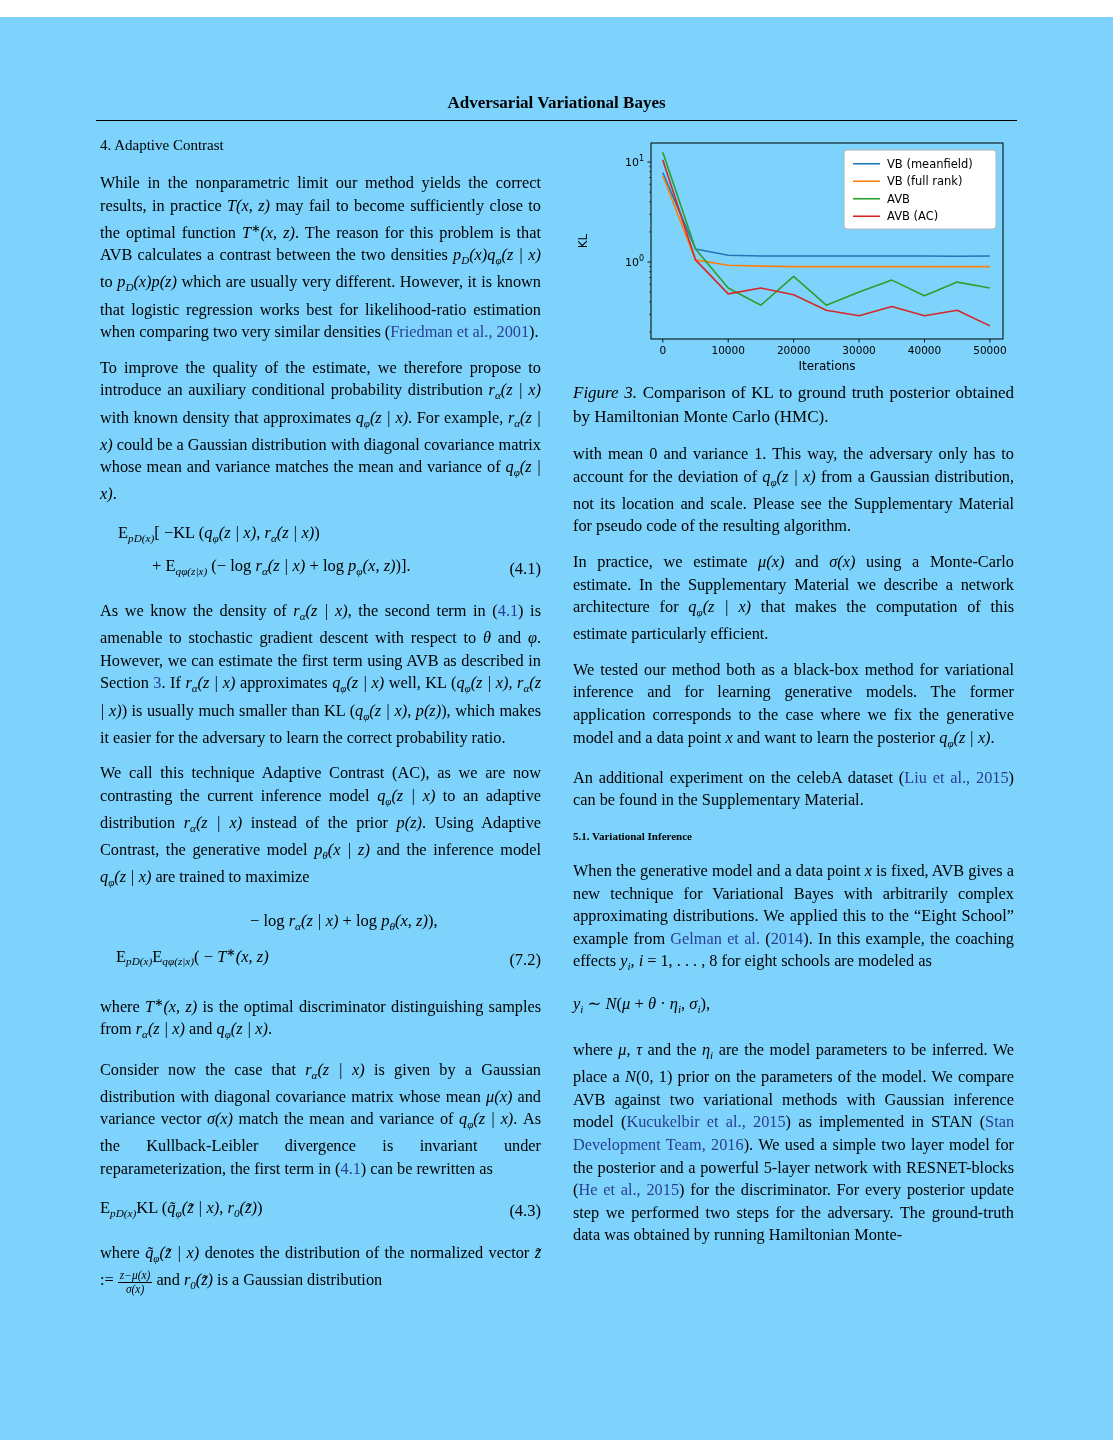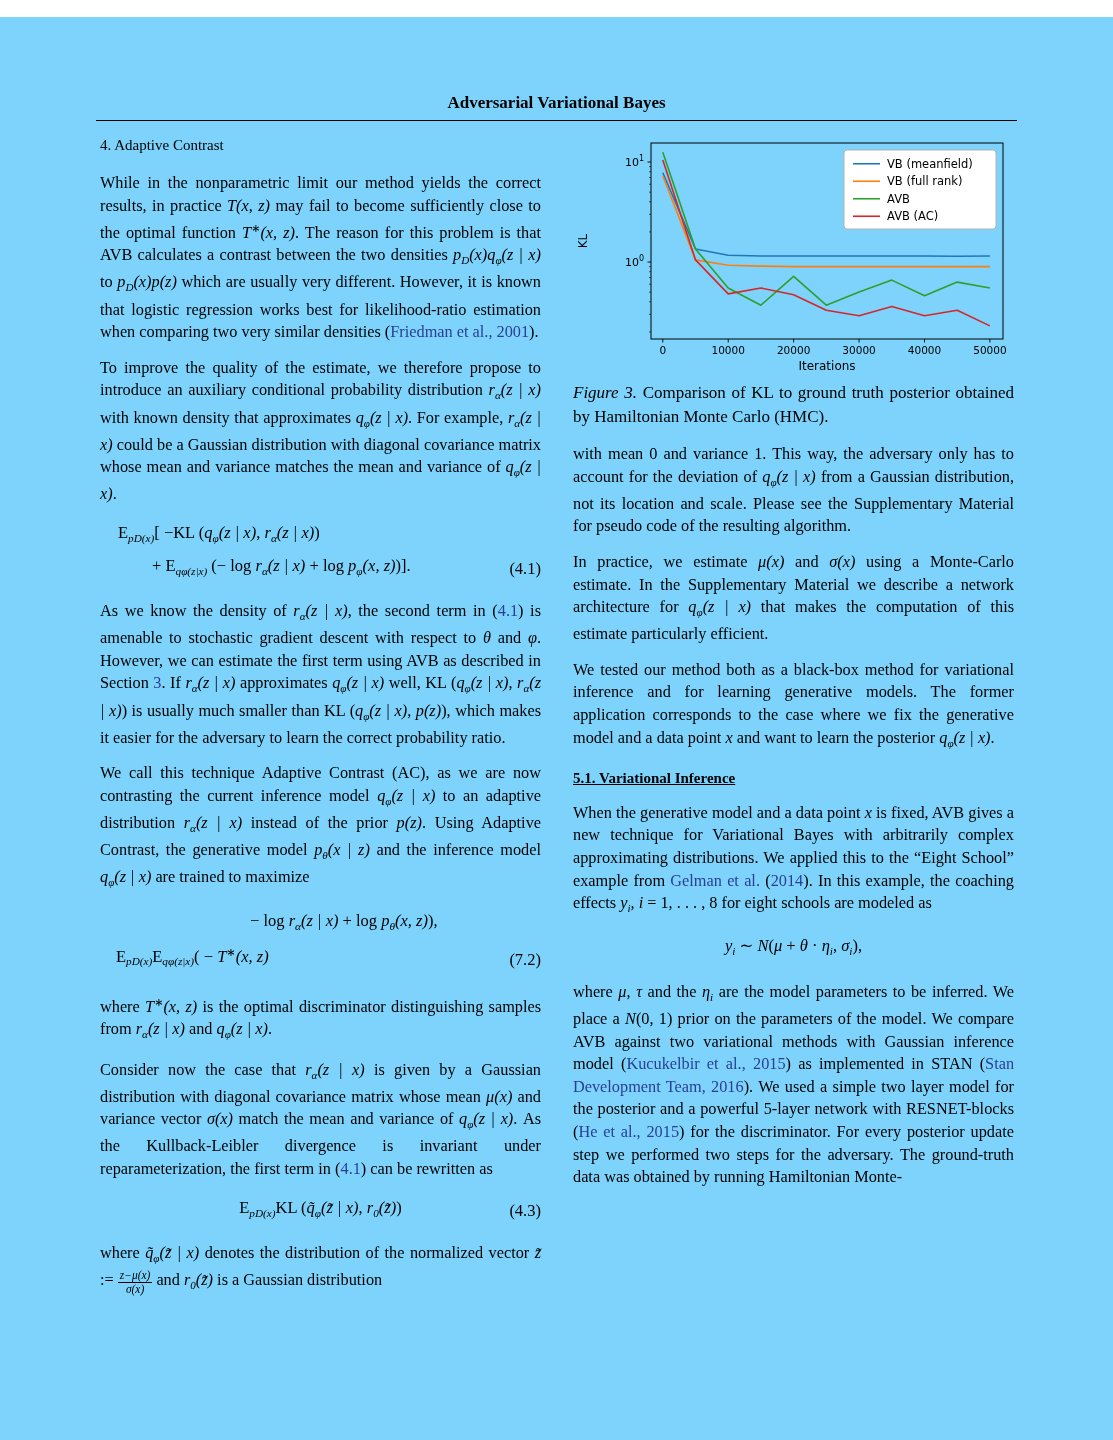--- a/index.html
+++ b/index.html
@@ -6,41 +6,41 @@
   .page{position:relative;width:1113px;height:1440px;background:#7dd3fc;
         font-family:"Liberation Serif", serif;color:#000;overflow:hidden;margin-top:17px;}
   .header-title{position:absolute;top:76px;left:0;width:1113px;text-align:center;
         font-size:17px;font-weight:bold;}
   .header-rule{position:absolute;top:103px;left:96px;width:921px;height:0;
         border-top:1.6px solid #000;}
   .col{position:absolute;top:116px;width:441px;font-size:16.3px;line-height:22.6px;}
   .col-left{left:100px;}
   .col-right{left:573px;}
   h2.sec{font-size:15px;line-height:24px;margin:0 0 15px 0;font-weight:normal;}
-  h3.subsec{font-size:15px;line-height:20px;margin:14px 0 14px 0;font-weight:bold;text-decoration:underline;}
+  h3.subsec{font-size:11px;line-height:20px;margin:14px 0 14px 0;font-weight:bold;}
   .para{margin:0 0 13px 0;text-align:justify;}
   .caption{margin:6px 0 14px 0;font-size:17px;line-height:24px;text-align:justify;}
   .caption .seg-i{font-style:italic;}
   .seg-t{}
   .seg-i{font-style:italic;}
   .seg-r{}
   .seg-c{color:var(--cite,#2a3e94);cursor:pointer;}
   .seg-sub{font-size:68%;vertical-align:-0.32em;font-style:italic;}
   .seg-sup{font-size:68%;vertical-align:0.5em;}
   .seg-f{display:inline-block;text-align:center;vertical-align:-0.65em;
          font-size:70%;line-height:1.12;font-style:italic;}
   .seg-f .den{display:block;border-top:1px solid #000;padding:0 2px;}
   .seg-f .num{display:block;padding:0 2px;}
   .equation{position:relative;margin:10px 0 16px 0;font-size:16.5px;line-height:27px;}
   .eq-line{white-space:nowrap;}
   .eq41-l1{margin-left:18px;}
   .eq41-l2{margin-left:52px;}
   .eq42-l1{margin-left:16px;}
   .eq42-l2{margin-left:150px;}
-  .eq-center{text-align:center;}
+  .eq-center{}
   .eq-tag{position:absolute;right:0;bottom:2px;}
   .eq-tag-mid{position:absolute;right:0;top:50%;transform:translateY(-50%);}
   .figure{margin:2px 0 0 0;}
   #chart-mount{width:441px;height:240px;}
   svg text{font-family:"DejaVu Sans", sans-serif;fill:#000;}
 </style>
 </head>
 <body>
 
 <div class="page">
@@ -122,20 +122,21 @@
             <line x1="280" y1="63.75" x2="307" y2="63.75" stroke="#2ca02c" stroke-width="1.6"></line>
             <text x="314" y="67.75" font-size="11.5">AVB</text>
             <line x1="280" y1="81.25" x2="307" y2="81.25" stroke="#d62728" stroke-width="1.6"></line>
             <text x="314" y="85.25" font-size="11.5">AVB (AC)</text>
           </svg></div>
       <p class="caption"><span class="seg-i">Figure 3.</span><span class="seg-t"> Comparison of KL to ground truth posterior obtained by Hamiltonian Monte Carlo (HMC).</span></p>
     </div>
     <p class="para"><span class="seg-t">with mean 0 and variance 1.  This way, the adversary only has to account for the deviation of </span><span class="seg-i">q</span><span class="seg-sub">φ</span><span class="seg-i">(z | x)</span><span class="seg-t"> from a Gaussian distribution, not its location and scale.  Please see the Supplementary Material for pseudo code of the resulting algorithm.</span></p>
     <p class="para"><span class="seg-t">In practice, we estimate </span><span class="seg-i">μ(x)</span><span class="seg-t"> and </span><span class="seg-i">σ(x)</span><span class="seg-t"> using a Monte-Carlo estimate. In the Supplementary Material we describe a network architecture for </span><span class="seg-i">q</span><span class="seg-sub">φ</span><span class="seg-i">(z | x)</span><span class="seg-t"> that makes the computation of this estimate particularly efficient.</span></p>
     <p class="para"><span class="seg-t">We tested our method both as a black-box method for variational inference and for learning generative models.  The former application corresponds to the case where we fix the generative model and a data point </span><span class="seg-i">x</span><span class="seg-t"> and want to learn the posterior </span><span class="seg-i">q</span><span class="seg-sub">φ</span><span class="seg-i">(z | x)</span><span class="seg-t">.</span></p>
+    <p class="para"><span class="seg-t">An additional experiment on the celebA dataset (</span><span class="seg-c">Liu et al., 2015</span><span class="seg-t">) can be found in the Supplementary Material.</span></p>
     <h3 class="subsec">5.1. Variational Inference</h3>
     <p class="para"><span class="seg-t">When the generative model and a data point </span><span class="seg-i">x</span><span class="seg-t"> is fixed, AVB gives a new technique for Variational Bayes with arbitrarily complex approximating distributions.  We applied this to the “Eight School” example from </span><span class="seg-c">Gelman et al.</span><span class="seg-t"> (</span><span class="seg-c">2014</span><span class="seg-t">). In this example, the coaching effects </span><span class="seg-i">y</span><span class="seg-sub">i</span><span class="seg-i">, i</span><span class="seg-t"> = 1, . . . , 8 for eight schools are modeled as</span></p>
     <div class="equation">
       <div class="eq-line eq-center"><span class="seg-i">y</span><span class="seg-sub">i</span><span class="seg-r"> ∼ </span><span class="seg-i">N</span><span class="seg-r">(</span><span class="seg-i">μ</span><span class="seg-r"> + </span><span class="seg-i">θ</span><span class="seg-r"> · </span><span class="seg-i">η</span><span class="seg-sub">i</span><span class="seg-r">, </span><span class="seg-i">σ</span><span class="seg-sub">i</span><span class="seg-r">),</span></div>
     </div>
     <p class="para"><span class="seg-t">where </span><span class="seg-i">μ</span><span class="seg-t">, </span><span class="seg-i">τ</span><span class="seg-t"> and the </span><span class="seg-i">η</span><span class="seg-sub">i</span><span class="seg-t"> are the model parameters to be inferred.  We place a </span><span class="seg-i">N</span><span class="seg-t">(0, 1) prior on the parameters of the model.  We compare AVB against two variational methods with Gaussian inference model (</span><span class="seg-c">Kucukelbir et al., 2015</span><span class="seg-t">) as implemented in STAN (</span><span class="seg-c">Stan Development Team, 2016</span><span class="seg-t">).  We used a simple two layer model for the posterior and a powerful 5-layer network with RESNET-blocks (</span><span class="seg-c">He et al., 2015</span><span class="seg-t">) for the discriminator. For every posterior update step we performed two steps for the adversary.  The ground-truth data was obtained by running Hamiltonian Monte-</span></p>
   </div>
 </div>
 
 </body></html>

